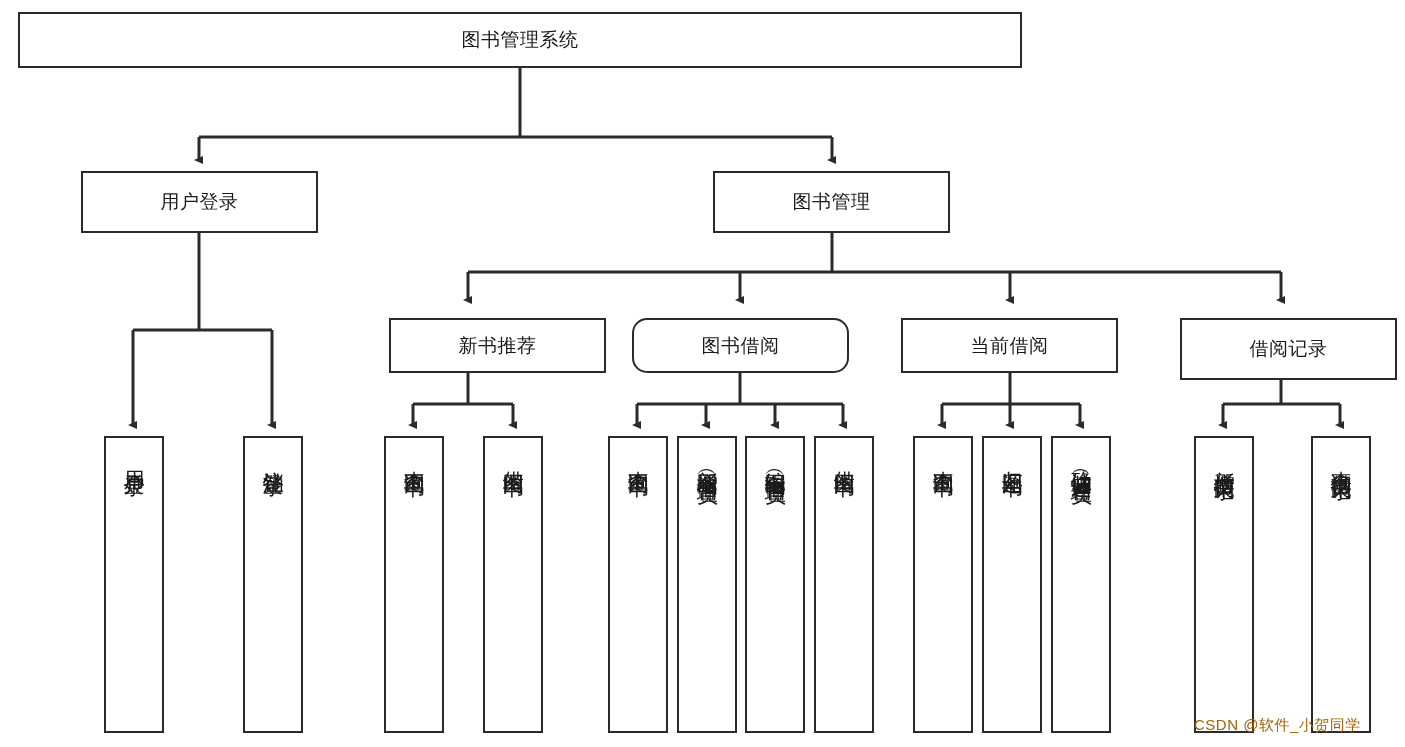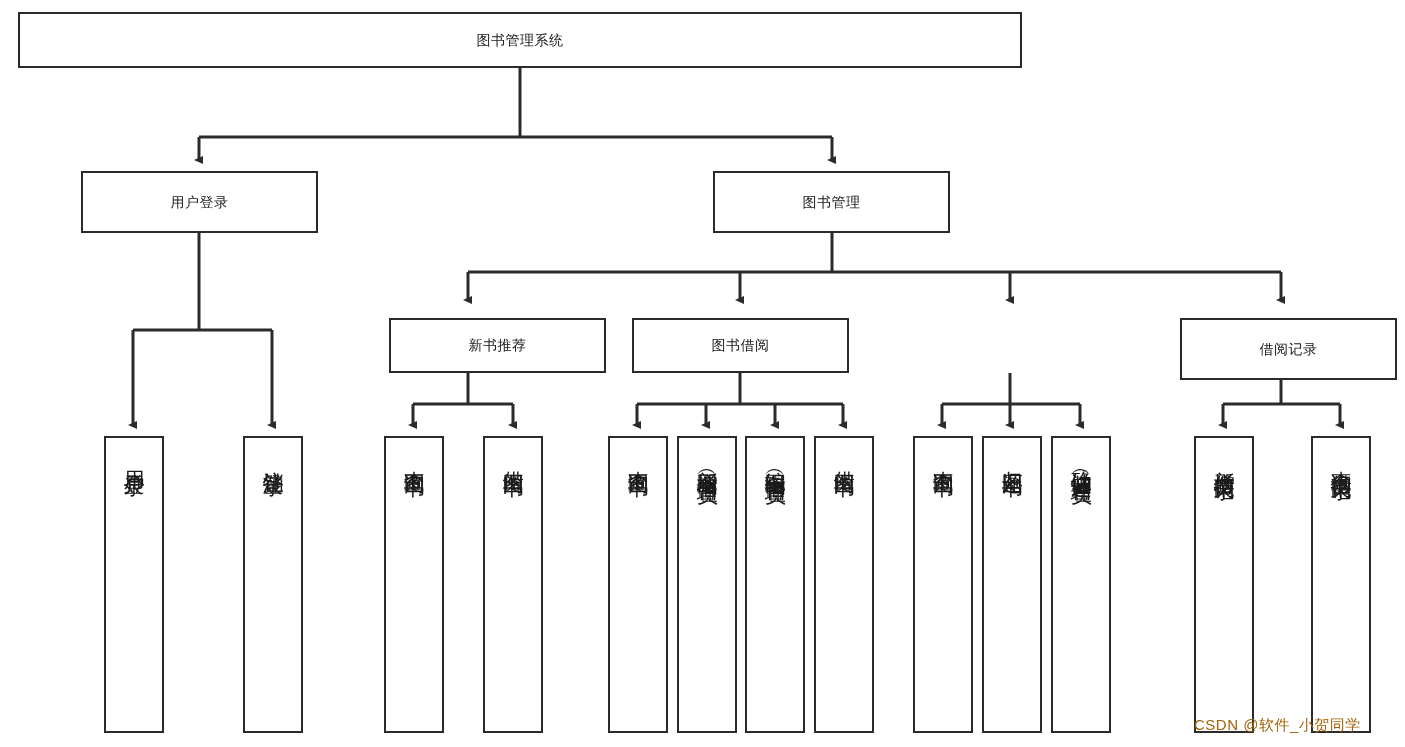--- a/index.html
+++ b/index.html
@@ -29,21 +29,21 @@
     position: absolute;
     box-sizing: border-box;
     background: #ffffff;
     border: 2px solid #2b2b2b;
     display: flex;
     align-items: center;
     justify-content: center;
     color: #1a1a1a;
   }
   .node .label {
-    font-size: 14px;
+    font-size: 19px;
     line-height: 1.15;
     letter-spacing: 0.5px;
     white-space: nowrap;
   }
   .node.vertical {
     align-items: flex-start;
     justify-content: center;
     padding-top: 16px;
   }
   .node.vertical .label {
@@ -126,22 +126,25 @@
   <div class="node" style="left:81px; top:171px; width:237px; height:62px;">
     <span class="label">用户登录</span>
   </div>
   <div class="node" style="left:713px; top:171px; width:237px; height:62px;">
     <span class="label">图书管理</span>
   </div>
 
   <div class="node" style="left:360px; top:318px; width:217px; height:55px;margin-left:29px;">
     <span class="label">新书推荐</span>
   </div>
-  <div class="node" style="left:632px; top:318px; width:217px; height:55px;">
+  <div class="node" style="left:632px; top:318px; width:217px; height:55px;border-radius:15px;">
     <span class="label">图书借阅</span>
+  </div>
+  <div class="node" style="left:901px; top:318px; width:217px; height:55px;">
+    <span class="label">当前借阅</span>
   </div>
   <div class="node" style="left:1180px; top:318px; width:217px; height:62px;">
     <span class="label">借阅记录</span>
   </div>
 
   <div class="node vertical" style="left:104px; top:436px; width:60px; height:297px;">
     <span class="label">用户登录</span>
   </div>
   <div class="node vertical" style="left:243px; top:436px; width:60px; height:297px;">
     <span class="label">注销登录</span>

